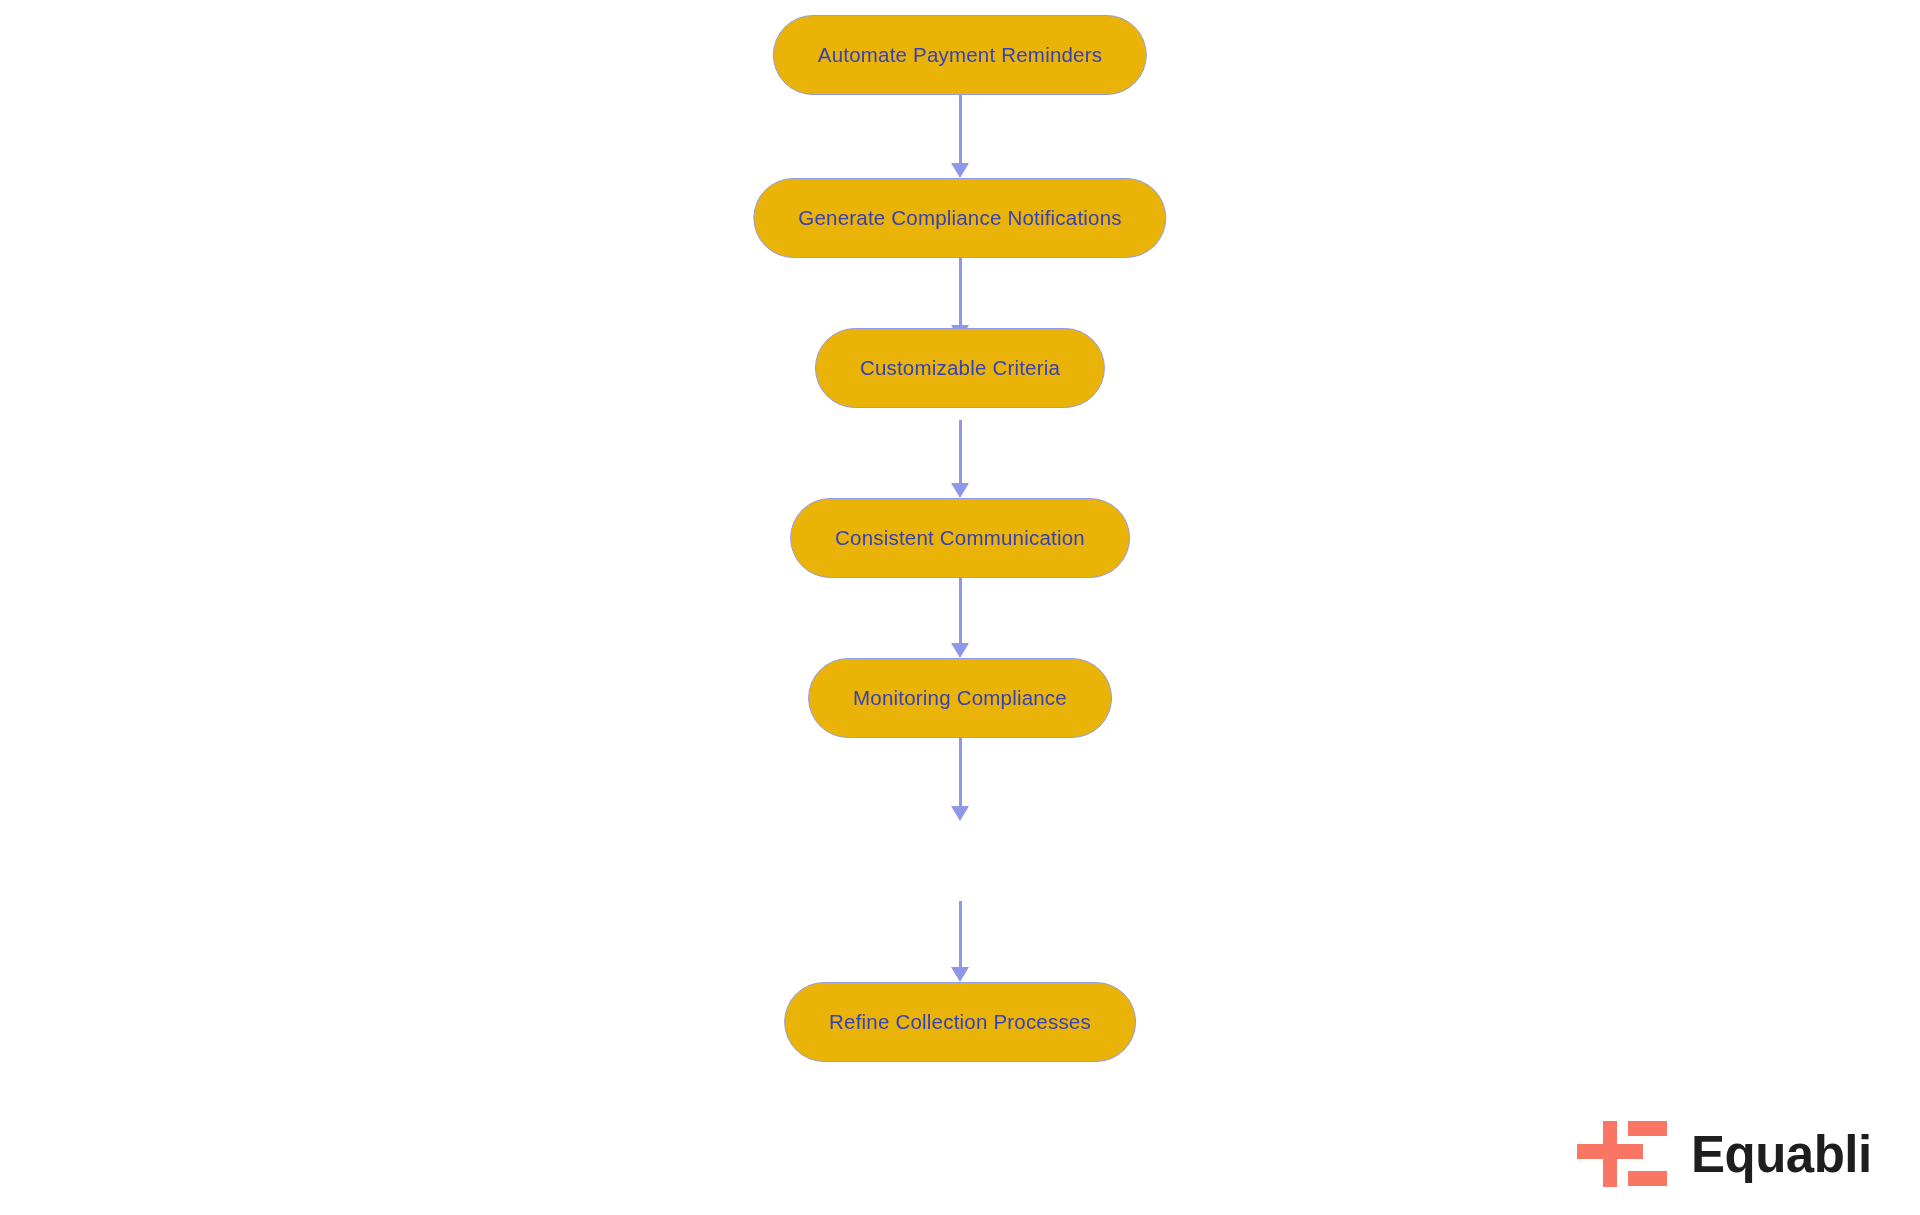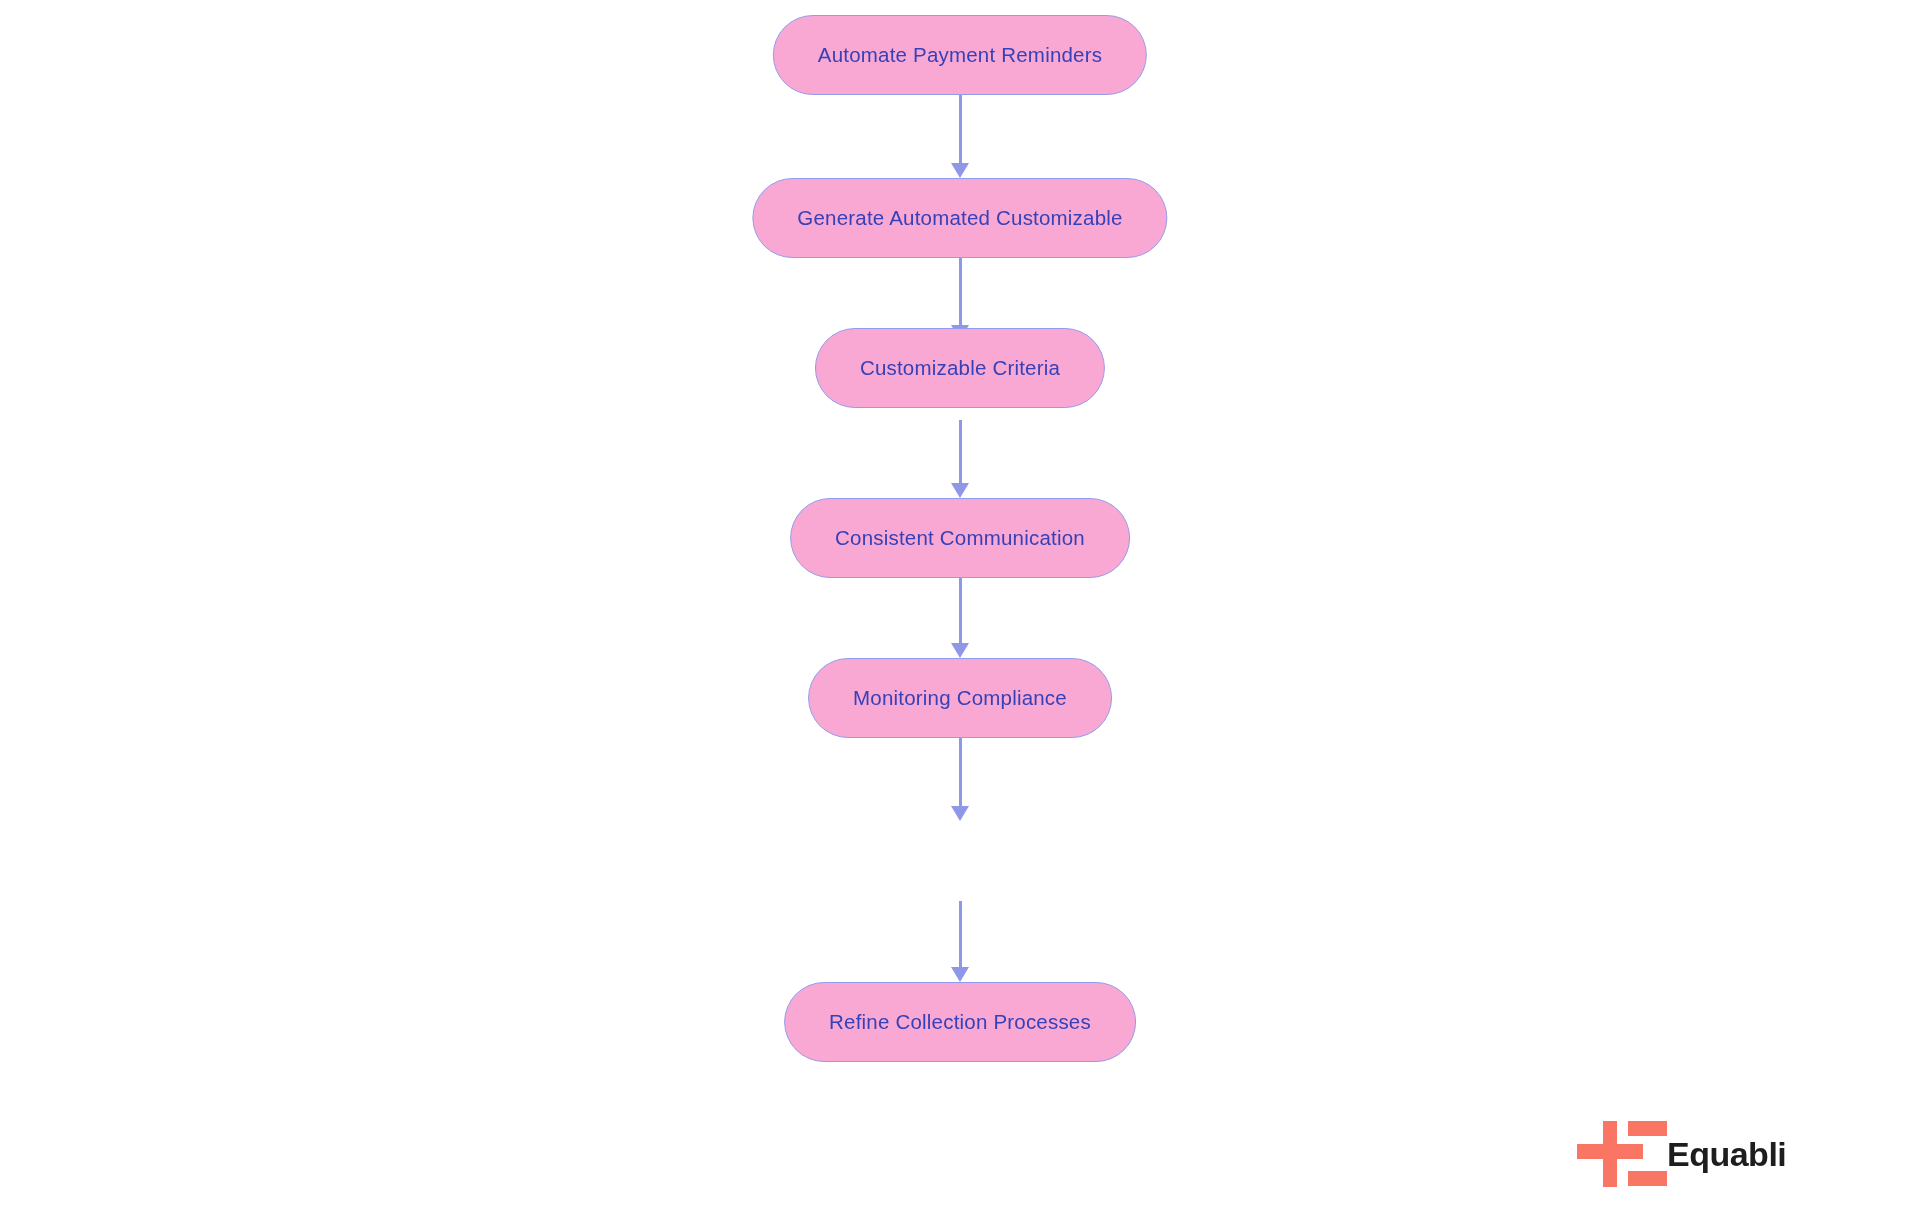--- a/index.html
+++ b/index.html
@@ -18,21 +18,21 @@
   
   .node {
     position: absolute;
     left: 50%;
     transform: translateX(-50%);
     height: 80px;
     padding: 0 44px;
     display: flex;
     align-items: center;
     justify-content: center;
-    background: #f9a8d4;
+    background: #eab308;
     border: 1.5px solid #939cec;
     border-radius: 40px;
     white-space: nowrap;
   }
   .node span {
     font-size: 20.5px;
     letter-spacing: 0.2px;
     color: #3641b8;
   }
   .n1 { top: 15px; }
@@ -86,42 +86,43 @@
   }
   .logo-mark .bar {
     position: absolute;
     background: #f97664;
   }
   .logo-mark .v-bar      { left: 26px; top: 1px;  width: 14px; height: 66px; }
   .logo-mark .cross-bar  { left: 0;    top: 24px; width: 66px; height: 15px; }
   .logo-mark .top-bar    { left: 51px; top: 1px;  width: 39px; height: 15px; }
   .logo-mark .bottom-bar { left: 51px; top: 51px; width: 39px; height: 15px; }
   .logo-word {
-    font-size: 34px;
+    margin-left: 24px;
+    font-size: 51px;
     font-weight: 600;
     letter-spacing: -0.5px;
     color: #1e1e1e;
   }
 </style>
 </head>
 <body>
 
 <div class="canvas">
 
   <div class="node n1">
     <span>Automate Payment Reminders</span>
   </div>
 
   <div class="arrow a1">
     <div class="shaft"></div>
     <div class="head"></div>
   </div>
 
   <div class="node n2">
-    <span>Generate Automated Customizable</span>
+    <span>Generate Compliance Notifications</span>
   </div>
 
   <div class="arrow a2">
     <div class="shaft"></div>
     <div class="head"></div>
   </div>
 
   <div class="node n3">
     <span>Customizable Criteria</span>
   </div>

